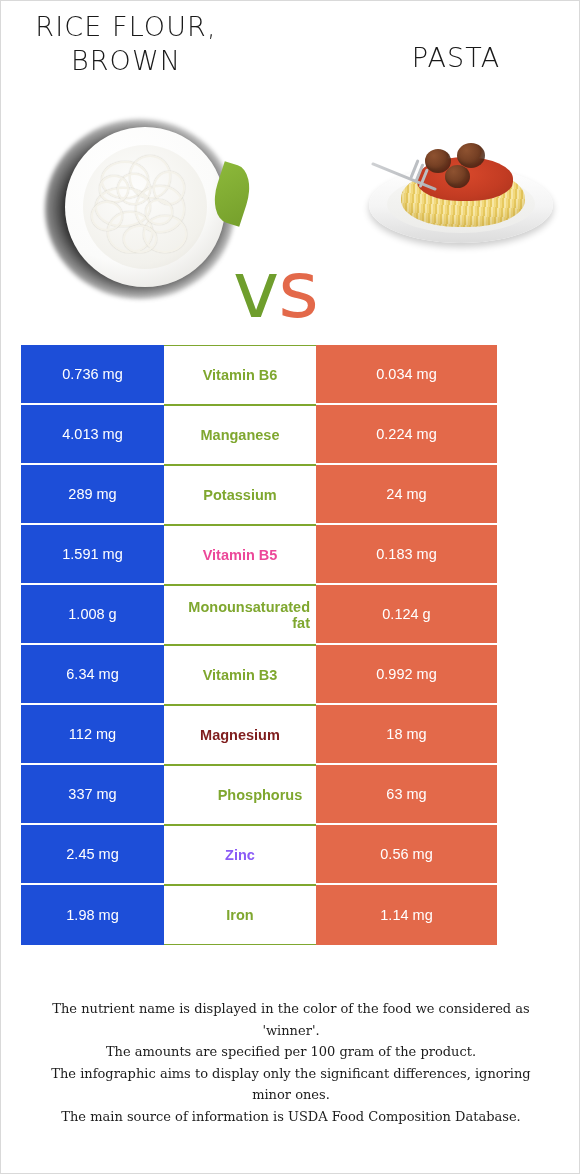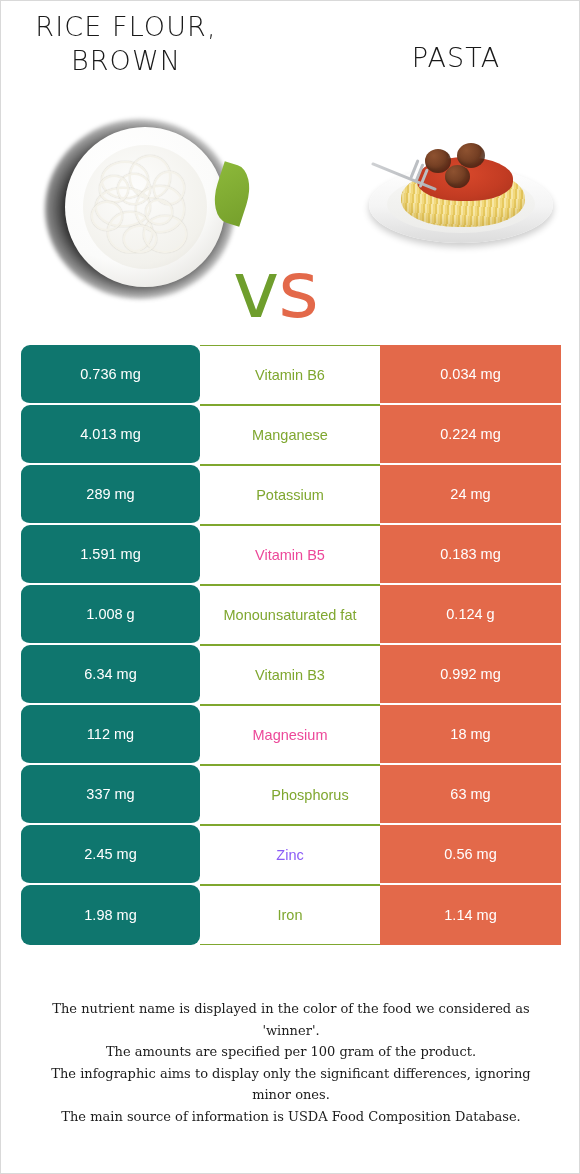--- a/index.html
+++ b/index.html
@@ -197,37 +197,36 @@
     height: 60px;
     align-items: stretch;
   }
   .cell {
     display: flex;
     align-items: center;
     justify-content: center;
     box-sizing: border-box;
   }
   .cell-left {
-    width: 179px;
-    background: #0f766e;
+    width: 143px;
+    background: #1d4ed8;
     color: #ffffff;
     font-size: 14.5px;
     font-weight: 400;
     border-bottom: 2px solid #ffffff;
-    border-radius: 9px;
   }
   .cell-mid {
-    width: 180px;
+    width: 152px;
     background: #ffffff;
     color: #7fa72f;
     font-size: 14.5px;
-    font-weight: 400;
+    font-weight: 700;
     border-top: 1px solid #7fa72f;
     border-bottom: 1px solid #7fa72f;
-    text-align: center;
+    text-align: right;
     padding: 0 6px;
   }
   .cell-right {
     width: 181px;
     background: #e3694a;
     color: #ffffff;
     font-size: 14.5px;
     font-weight: 400;
     border-bottom: 2px solid #ffffff;
   }
@@ -321,21 +320,21 @@
         <div class="cell cell-mid" style="color: rgb(127, 167, 47);">Monounsaturated fat</div>
         <div class="cell cell-right">0.124 g</div>
       </div>
       <div class="row">
         <div class="cell cell-left">6.34 mg</div>
         <div class="cell cell-mid" style="color: rgb(127, 167, 47);">Vitamin B3</div>
         <div class="cell cell-right">0.992 mg</div>
       </div>
       <div class="row">
         <div class="cell cell-left">112 mg</div>
-        <div class="cell cell-mid" style="color: #ec4899;">Magnesium</div>
+        <div class="cell cell-mid" style="color: #7f1d1d;">Magnesium</div>
         <div class="cell cell-right">18 mg</div>
       </div>
       <div class="row">
         <div class="cell cell-left">337 mg</div>
         <div class="cell cell-mid" style="color: rgb(127, 167, 47); padding-left: 46px;">Phosphorus</div>
         <div class="cell cell-right">63 mg</div>
       </div>
       <div class="row">
         <div class="cell cell-left">2.45 mg</div>
         <div class="cell cell-mid" style="color: #8b5cf6;">Zinc</div>

